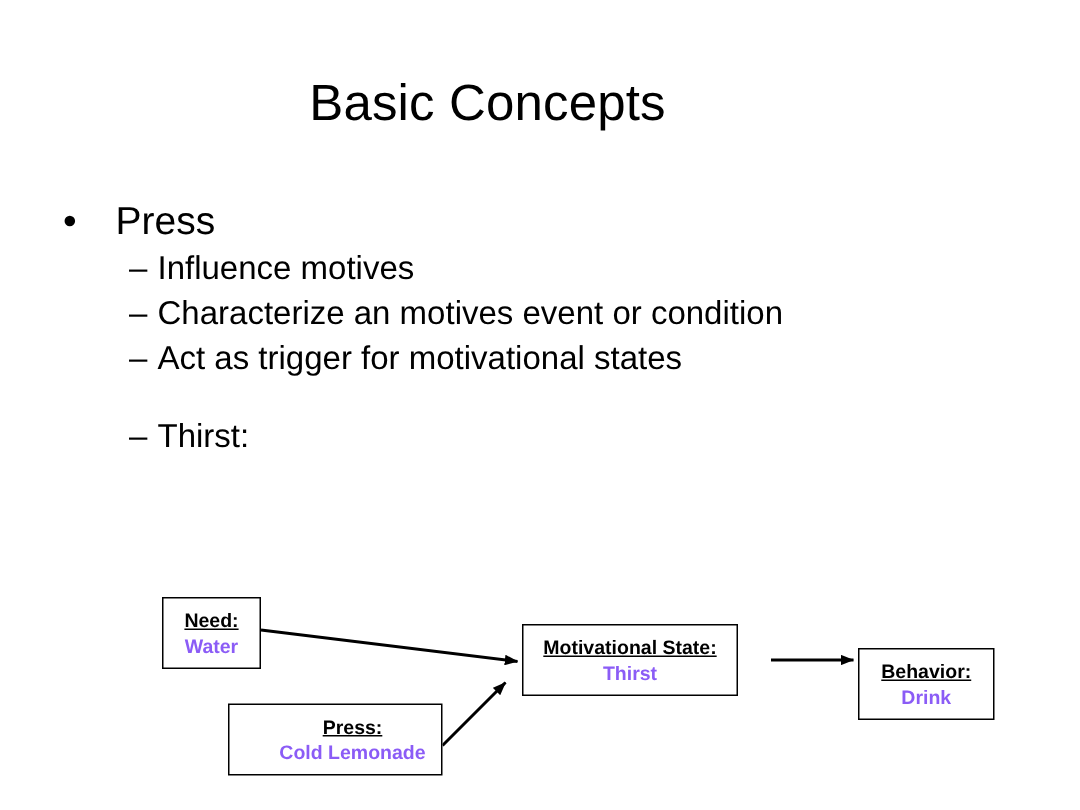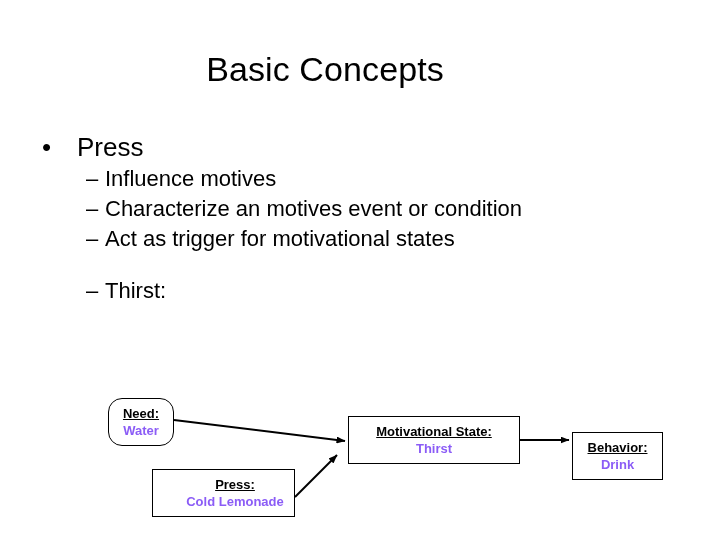--- a/index.html
+++ b/index.html
@@ -115,23 +115,23 @@
     white-space: nowrap;
   }
   .node-val {
     font-size: 13px;
     line-height: 17px;
     font-weight: bold;
     color: #8b5cf6;
     white-space: nowrap;
   }
 
-  #box-need        { left: 108px; top: 398px; width: 66px;  height: 48px; border-radius: 14px; }
+  #box-need        { left: 108px; top: 398px; width: 66px;  height: 48px; }
   #box-press       { left: 152px; top: 469px; width: 143px; height: 48px; padding-left: 23px; }
-  #box-motivation  { left: 348px; top: 416px; width: 172px; height: 48px; }
+  #box-motivation  { left: 348px; top: 416px; width: 144px; height: 48px; }
   #box-behavior    { left: 572px; top: 432px; width: 91px;  height: 48px; }
 
   #arrow-layer {
     position: absolute;
     left: 0; top: 0;
     width: 720px;
     height: 540px;
     z-index: 2;
     pointer-events: none;
   }

